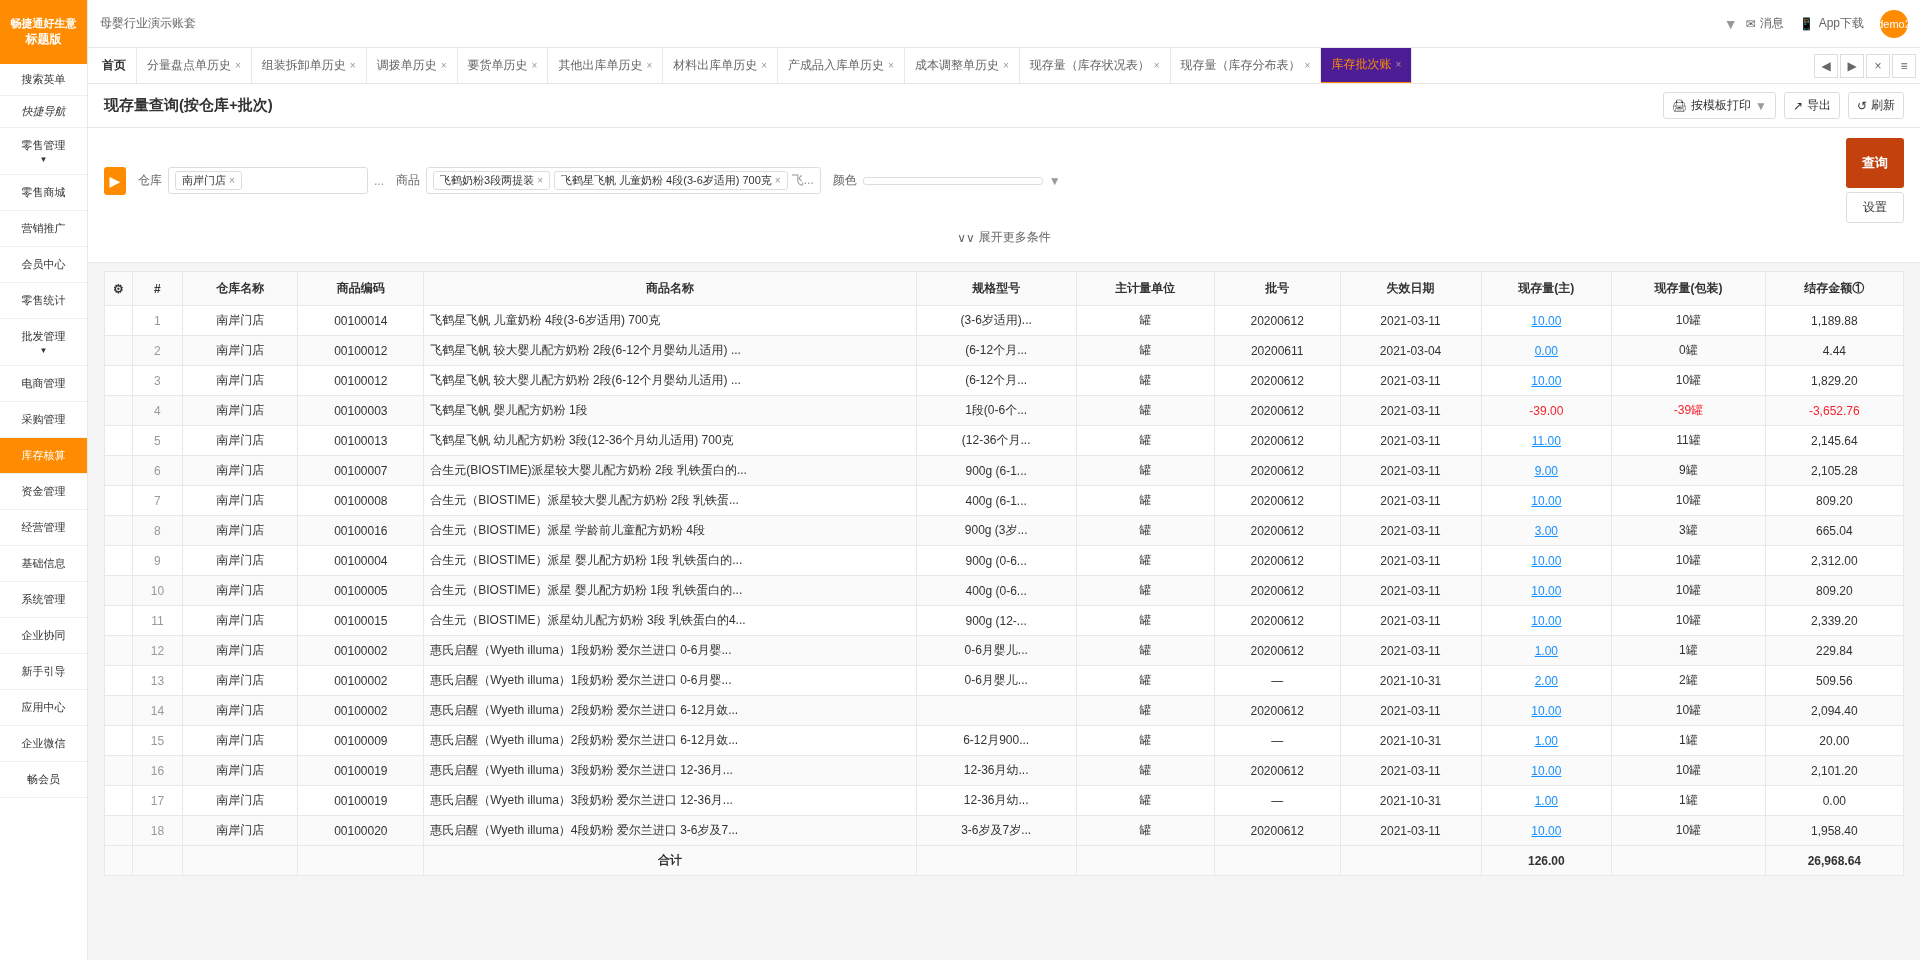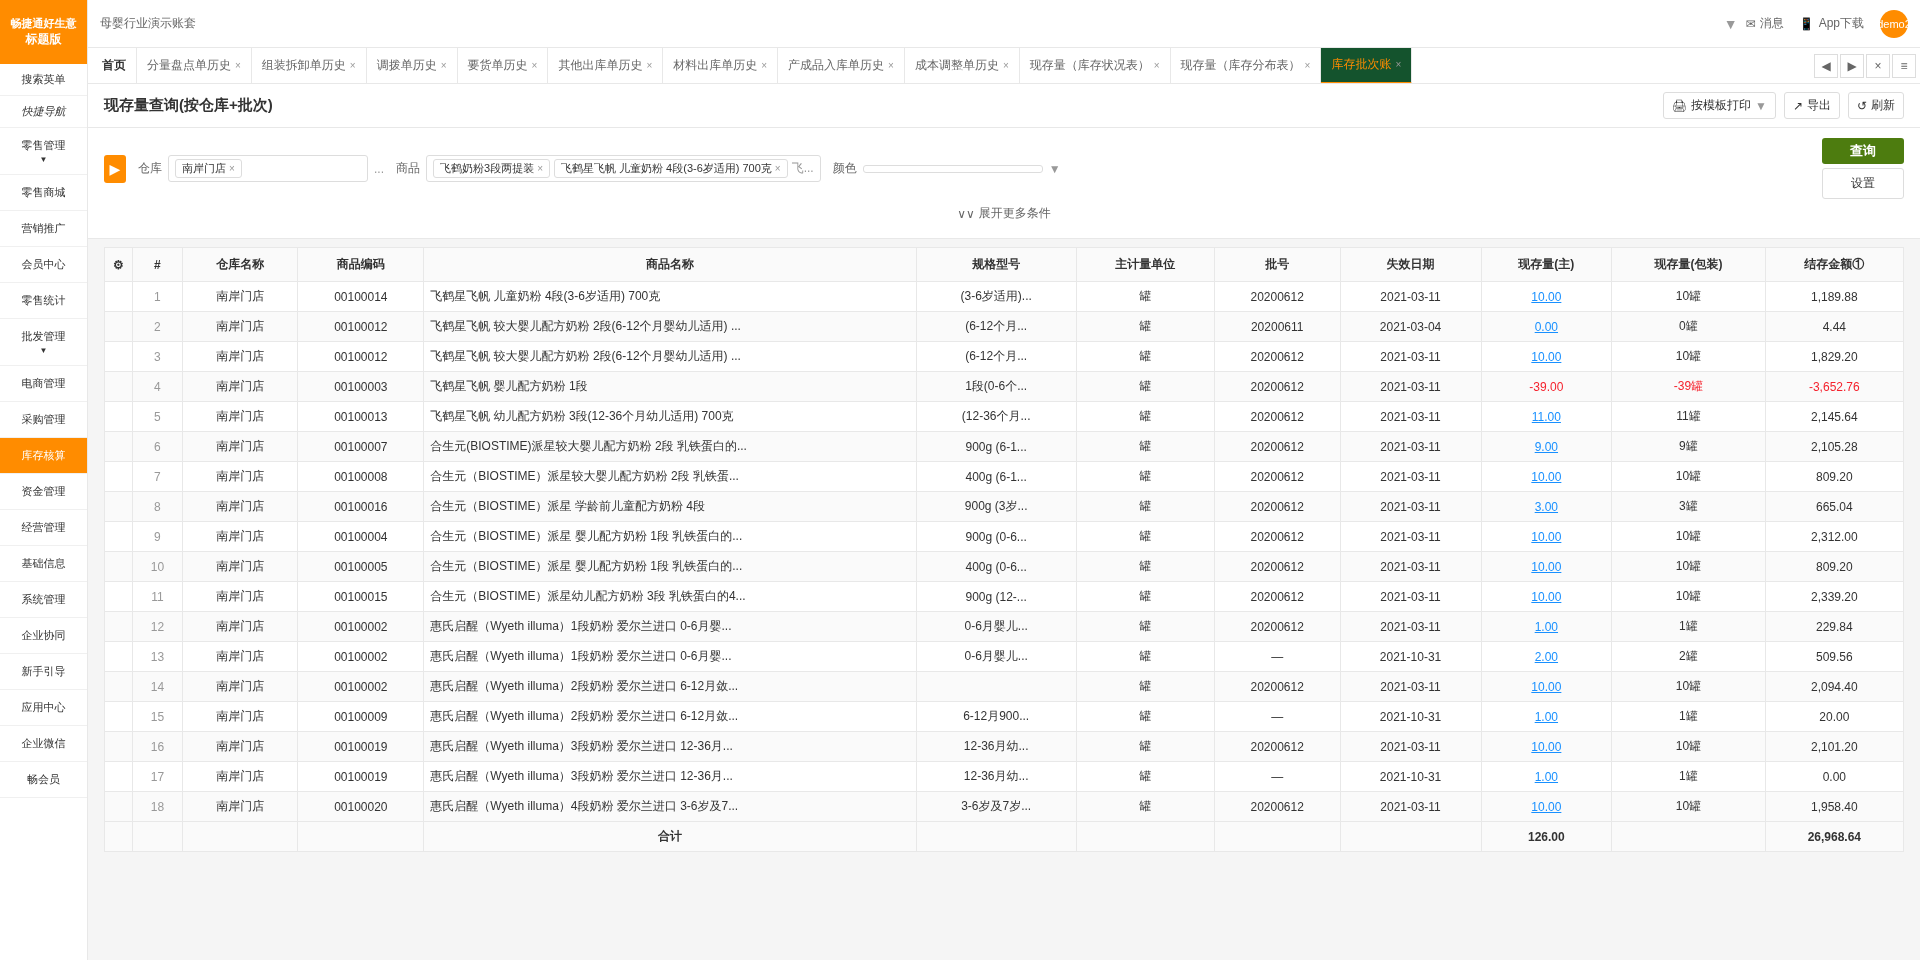--- a/index.html
+++ b/index.html
@@ -21,21 +21,21 @@
     
     .topbar { height: 48px; background: #fff; border-bottom: 1px solid #e8e8e8; display: flex; align-items: center; padding: 0 12px; gap: 8px; flex-shrink: 0; }
     .topbar-title { font-size: 12px; color: #666; flex: 1; }
     .topbar-right { display: flex; align-items: center; gap: 16px; }
     .topbar-btn { display: flex; align-items: center; gap: 4px; font-size: 12px; color: #666; cursor: pointer; }
     .topbar-avatar { width: 28px; height: 28px; border-radius: 50%; background: #ff8c00; display: flex; align-items: center; justify-content: center; color: #fff; font-size: 11px; }
 
     
     .tabbar { height: 36px; background: #fff; border-bottom: 1px solid #e8e8e8; display: flex; align-items: center; padding: 0 4px; overflow: hidden; flex-shrink: 0; }
     .tab-item { height: 36px; display: flex; align-items: center; padding: 0 10px; font-size: 12px; color: #666; cursor: pointer; border-right: 1px solid #e8e8e8; white-space: nowrap; gap: 4px; flex-shrink: 0; }
-    .tab-item.active { color: #ff8c00; background: #14532d; border-bottom: 2px solid #ff8c00; justify-content: center; }
+    .tab-item.active { color: #ff8c00; background: #4c1d95; border-bottom: 2px solid #ff8c00; justify-content: center; }
     .tab-item .close { color: #999; font-size: 10px; cursor: pointer; }
     .tab-item.home { color: #333; font-weight: bold; }
     .tab-nav { display: flex; align-items: center; gap: 2px; margin-left: auto; }
     .tab-nav-btn { width: 24px; height: 24px; display: flex; align-items: center; justify-content: center; cursor: pointer; color: #666; border: 1px solid #ddd; }
 
     
     .page-header { padding: 8px 16px; background: #fff; border-bottom: 1px solid #e8e8e8; display: flex; align-items: center; justify-content: space-between; flex-shrink: 0; }
     .page-title { font-size: 15px; font-weight: bold; color: #333; }
     .page-actions { display: flex; gap: 8px; align-items: center; }
     .btn-template { background: #fff; border: 1px solid #ddd; padding: 4px 8px; border-radius: 3px; cursor: pointer; font-size: 12px; color: #333; display: flex; align-items: center; gap: 4px; }
@@ -54,22 +54,22 @@
     .table-area { flex: 1; overflow: auto; padding: 0 16px 16px; background: #f5f5f5; }
     .data-table { width: 100%; border-collapse: collapse; background: #fff; margin-top: 8px; }
     .data-table th { background: #fafafa; border: 1px solid #e8e8e8; padding: 8px 6px; font-size: 12px; font-weight: 600; color: #333; white-space: nowrap; text-align: center; }
     .data-table td { border: 1px solid #e8e8e8; padding: 6px 6px; font-size: 12px; color: #333; text-align: center; white-space: nowrap; }
     .data-table .row-num { color: #999; }
     .data-table .link-val { color: #1890ff; text-decoration: underline; cursor: pointer; }
     .data-table .neg-val { color: #f5222d; }
     .data-table .footer-row td { background: #fafafa; font-weight: bold; }
     .col-settings { width: 28px; }
 
-    .orange-btn { background: #4d7c0f; color: #fff; border: none; padding: 4px 16px; border-radius: 3px; cursor: pointer; font-size: 13px; font-weight: bold; }
-    .settings-btn { background: #fff; color: #333; border: 1px solid #ddd; padding: 6px 28px; border-radius: 3px; cursor: pointer; font-size: 12px; }
+    .orange-btn { background: #c2410c; color: #fff; border: none; padding: 16px 16px; border-radius: 3px; cursor: pointer; font-size: 13px; font-weight: bold; }
+    .settings-btn { background: #fff; color: #333; border: 1px solid #ddd; padding: 6px 4px; border-radius: 3px; cursor: pointer; font-size: 12px; }
 
     .page-content { flex: 1; display: flex; flex-direction: column; overflow: hidden; background: #fff; }
     .filter-section { padding: 10px 16px; background: #fff; border-bottom: 1px solid #e8e8e8; flex-shrink: 0; }
     
     .arrow-btn { background: #ff8c00; color: #fff; border: none; width: 22px; height: 28px; border-radius: 3px; cursor: pointer; font-size: 14px; flex-shrink: 0; }
 
     .search-tag-area { display: flex; align-items: center; gap: 4px; border: 1px solid #ddd; border-radius: 3px; padding: 3px 6px; flex: 1; min-width: 200px; background: #fff; flex-wrap: wrap; }
   </style>
 </head>
 <body>

